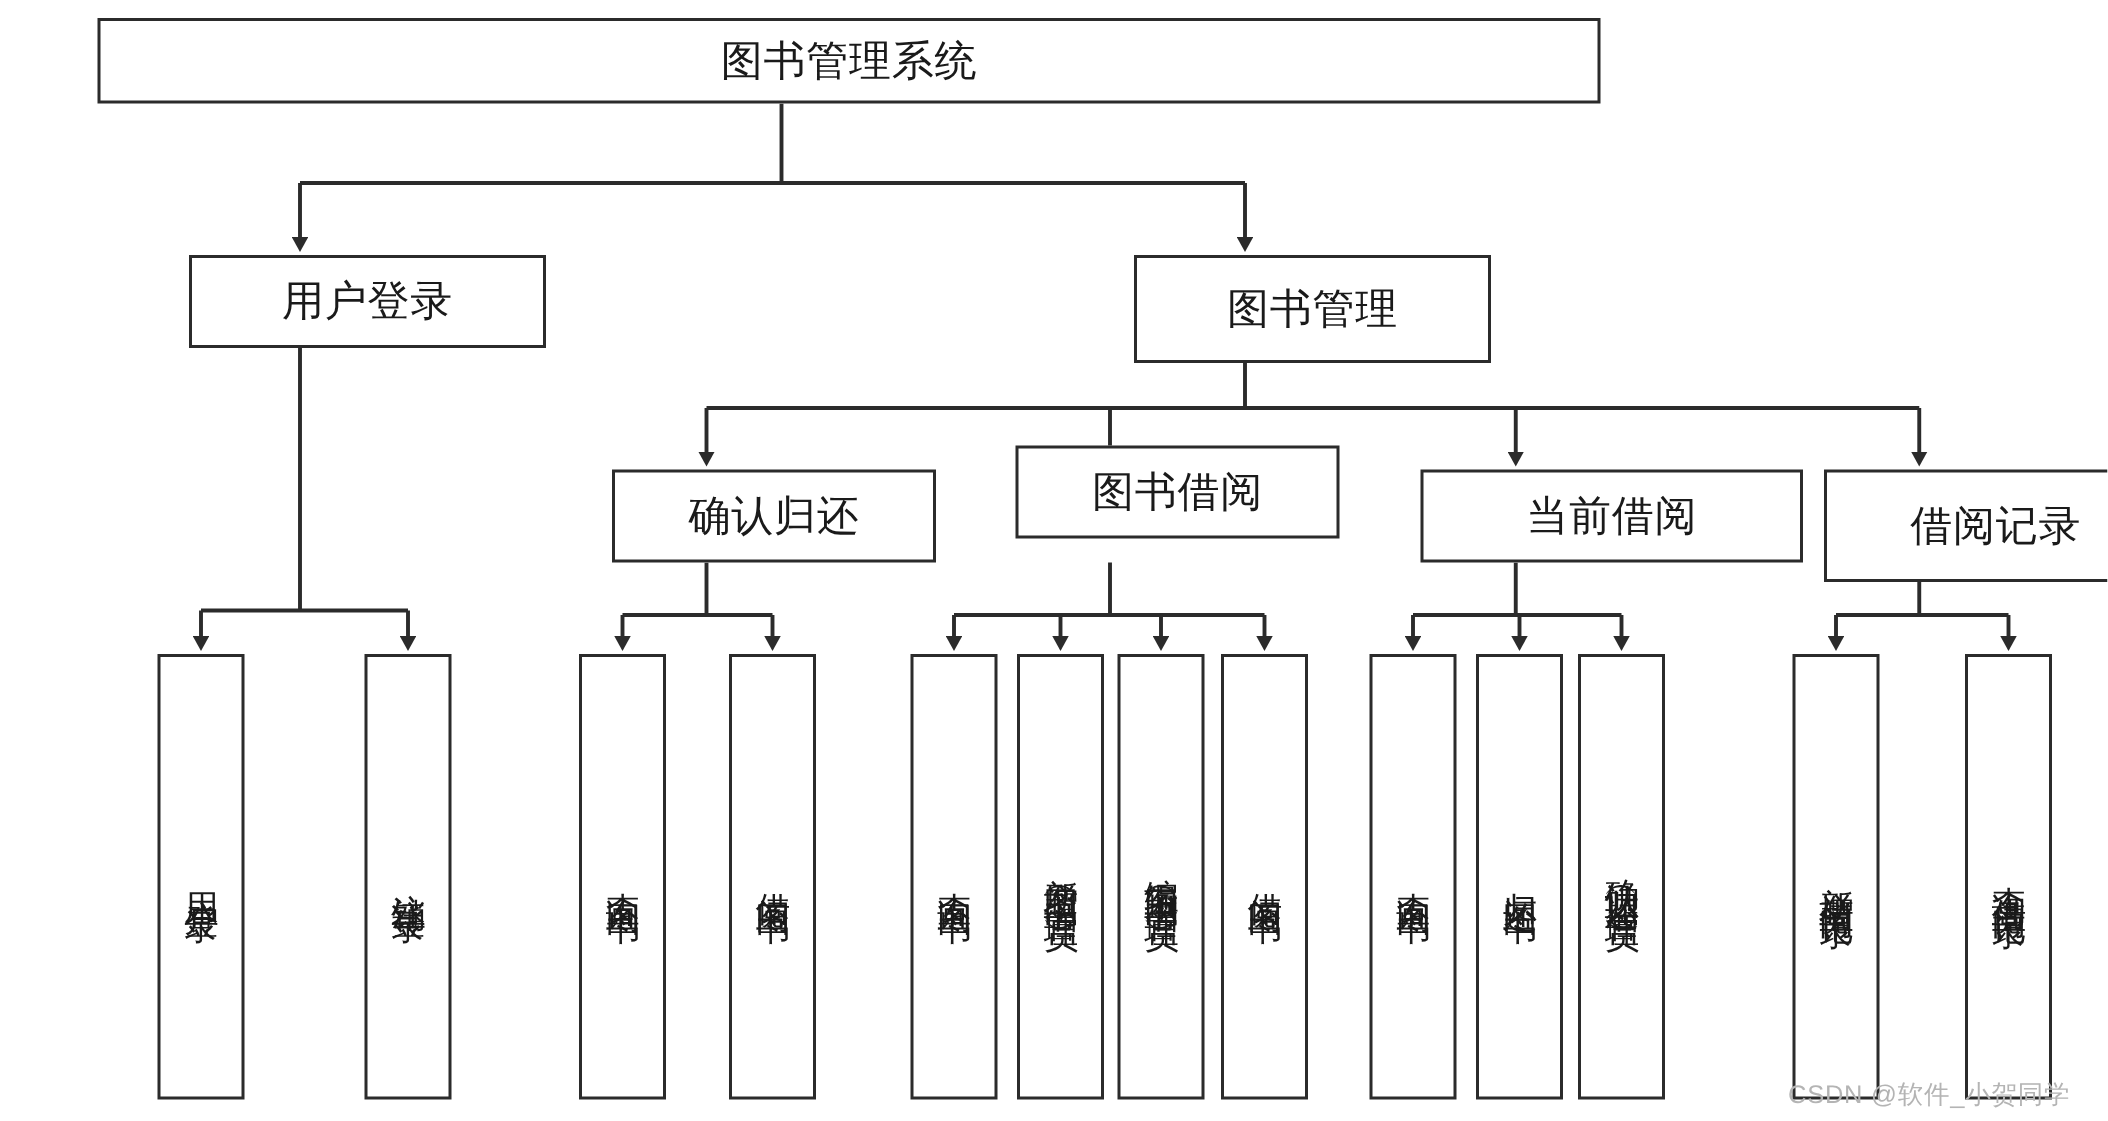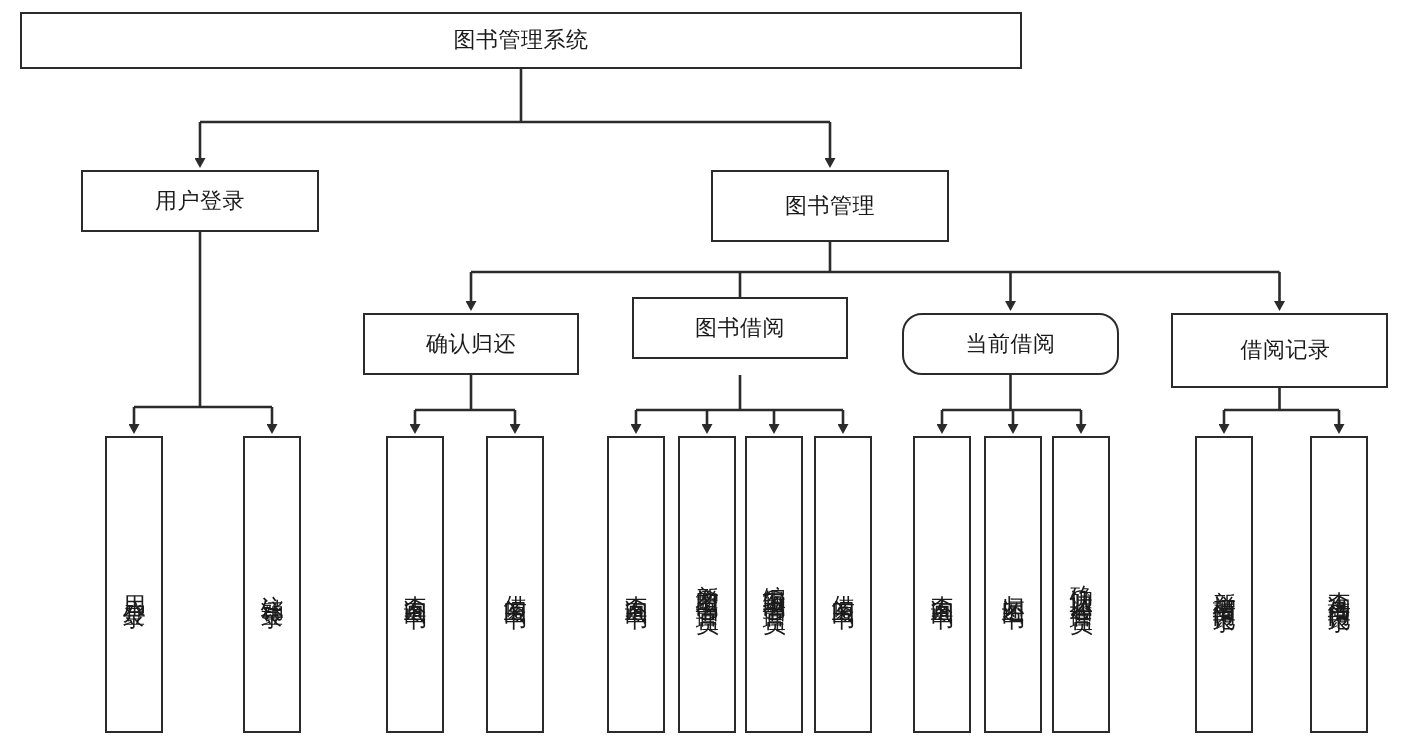--- a/index.html
+++ b/index.html
@@ -28,23 +28,24 @@
     position: absolute;
     box-sizing: border-box;
     border: 2px solid #2b2b2b;
     background: #ffffff;
     display: flex;
     align-items: center;
     justify-content: center;
     color: #1a1a1a;
   }
   .node.horiz {
-    font-size: 22px;
+    font-size: 28px;
     letter-spacing: 0.5px;
     line-height: 1.2;
+    margin-left: 45px;
   }
   .node.vert {
     writing-mode: vertical-rl;
     text-orientation: upright;
     font-size: 23px;
     letter-spacing: 4px;
     line-height: 1.2;
     padding-top: 4px;
     padding-bottom: 4px;
   }
@@ -118,21 +119,21 @@
       </div>
       <div class="node horiz" style="left: 711px; top: 170px; width: 238px; height: 72px;">
         <span class="lbl">图书管理</span>
       </div>
       <div class="node horiz" style="left: 363px; top: 313px; width: 216px; height: 62px;">
         <span class="lbl">确认归还</span>
       </div>
       <div class="node horiz" style="left: 632px; top: 297px; width: 216px; height: 62px;">
         <span class="lbl">图书借阅</span>
       </div>
-      <div class="node horiz" style="left: 902px; top: 313px; width: 217px; height: 62px; border-radius: 20px;">
+      <div class="node horiz" style="left: 902px; top: 313px; width: 255px; height: 62px;">
         <span class="lbl">当前借阅</span>
       </div>
       <div class="node horiz" style="left: 1171px; top: 313px; width: 217px; height: 75px; padding-left: 12px;">
         <span class="lbl">借阅记录</span>
       </div>
       <div class="node vert" style="left: 105px; top: 436px; width: 58px; height: 297px;">
         <span class="lbl">用户登录</span>
       </div>
       <div class="node vert" style="left: 243px; top: 436px; width: 58px; height: 297px;">
         <span class="lbl">注销登录</span>
@@ -165,14 +166,15 @@
         <span class="lbl">确认归还（管理员）</span>
       </div>
       <div class="node vert" style="left: 1195px; top: 436px; width: 58px; height: 297px;">
         <span class="lbl">新增借阅记录</span>
       </div>
       <div class="node vert" style="left: 1310px; top: 436px; width: 58px; height: 297px;">
         <span class="lbl">查询借阅记录</span>
       </div>
     </div>
 
+  <div class="watermark" style="left: 1192px; top: 718px;">CSDN @软件_小贺同学</div>
 
 </div>
 
 </body></html>

